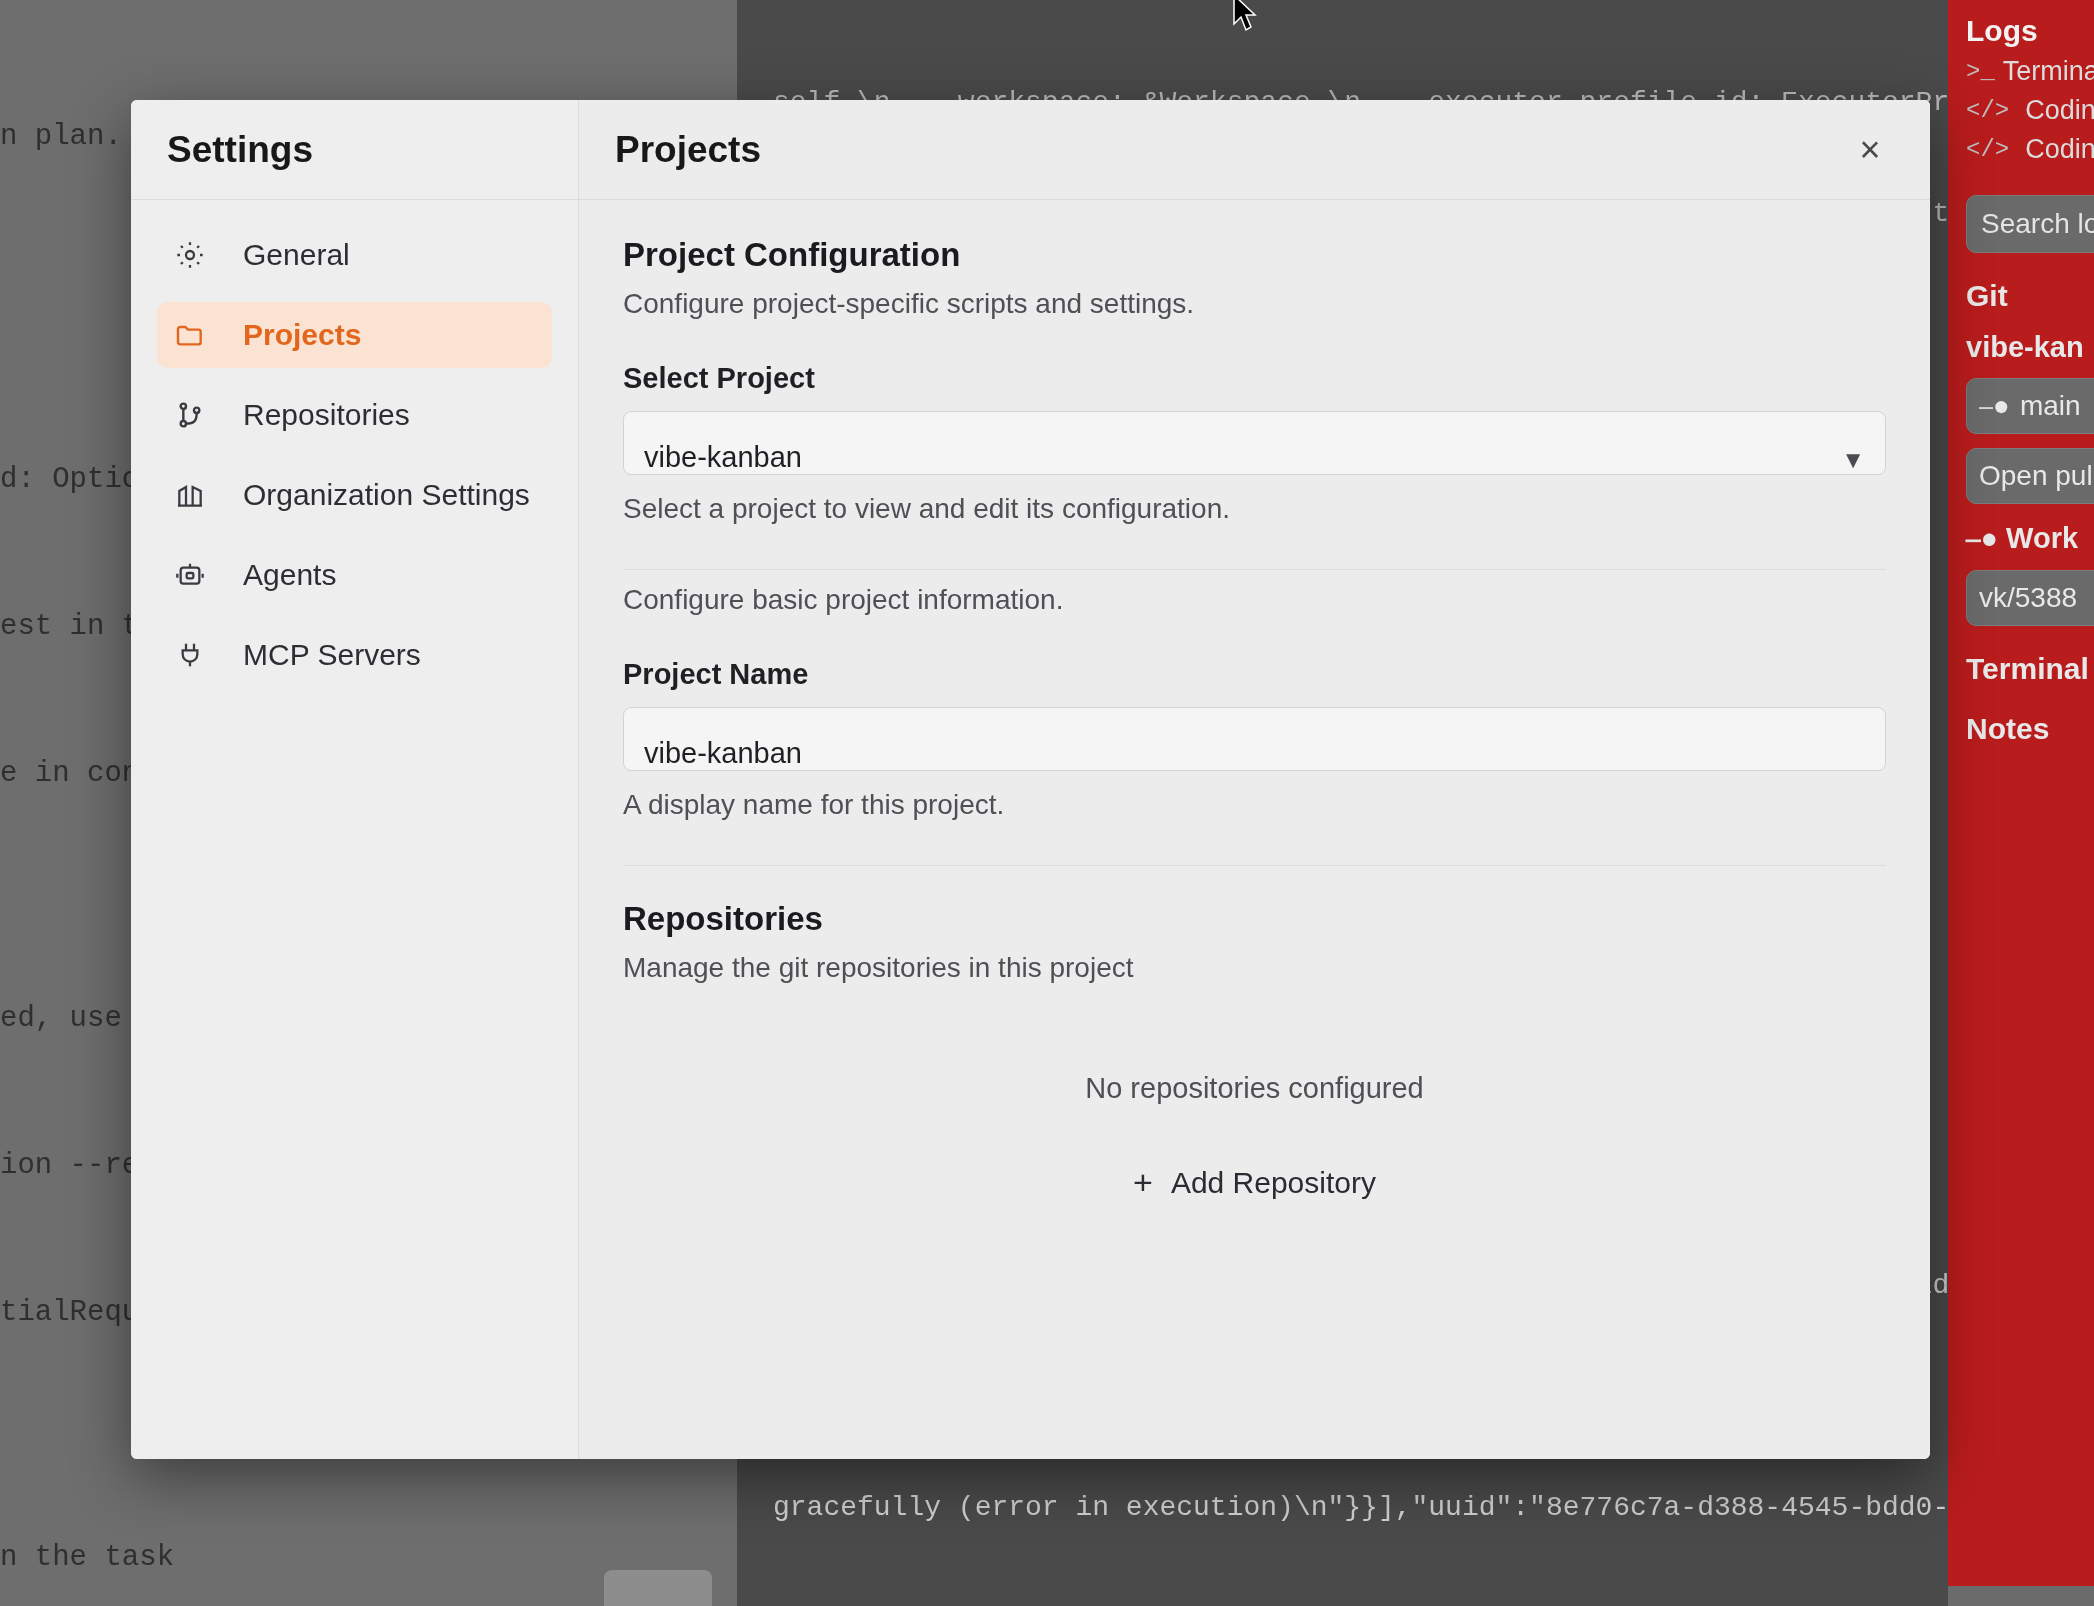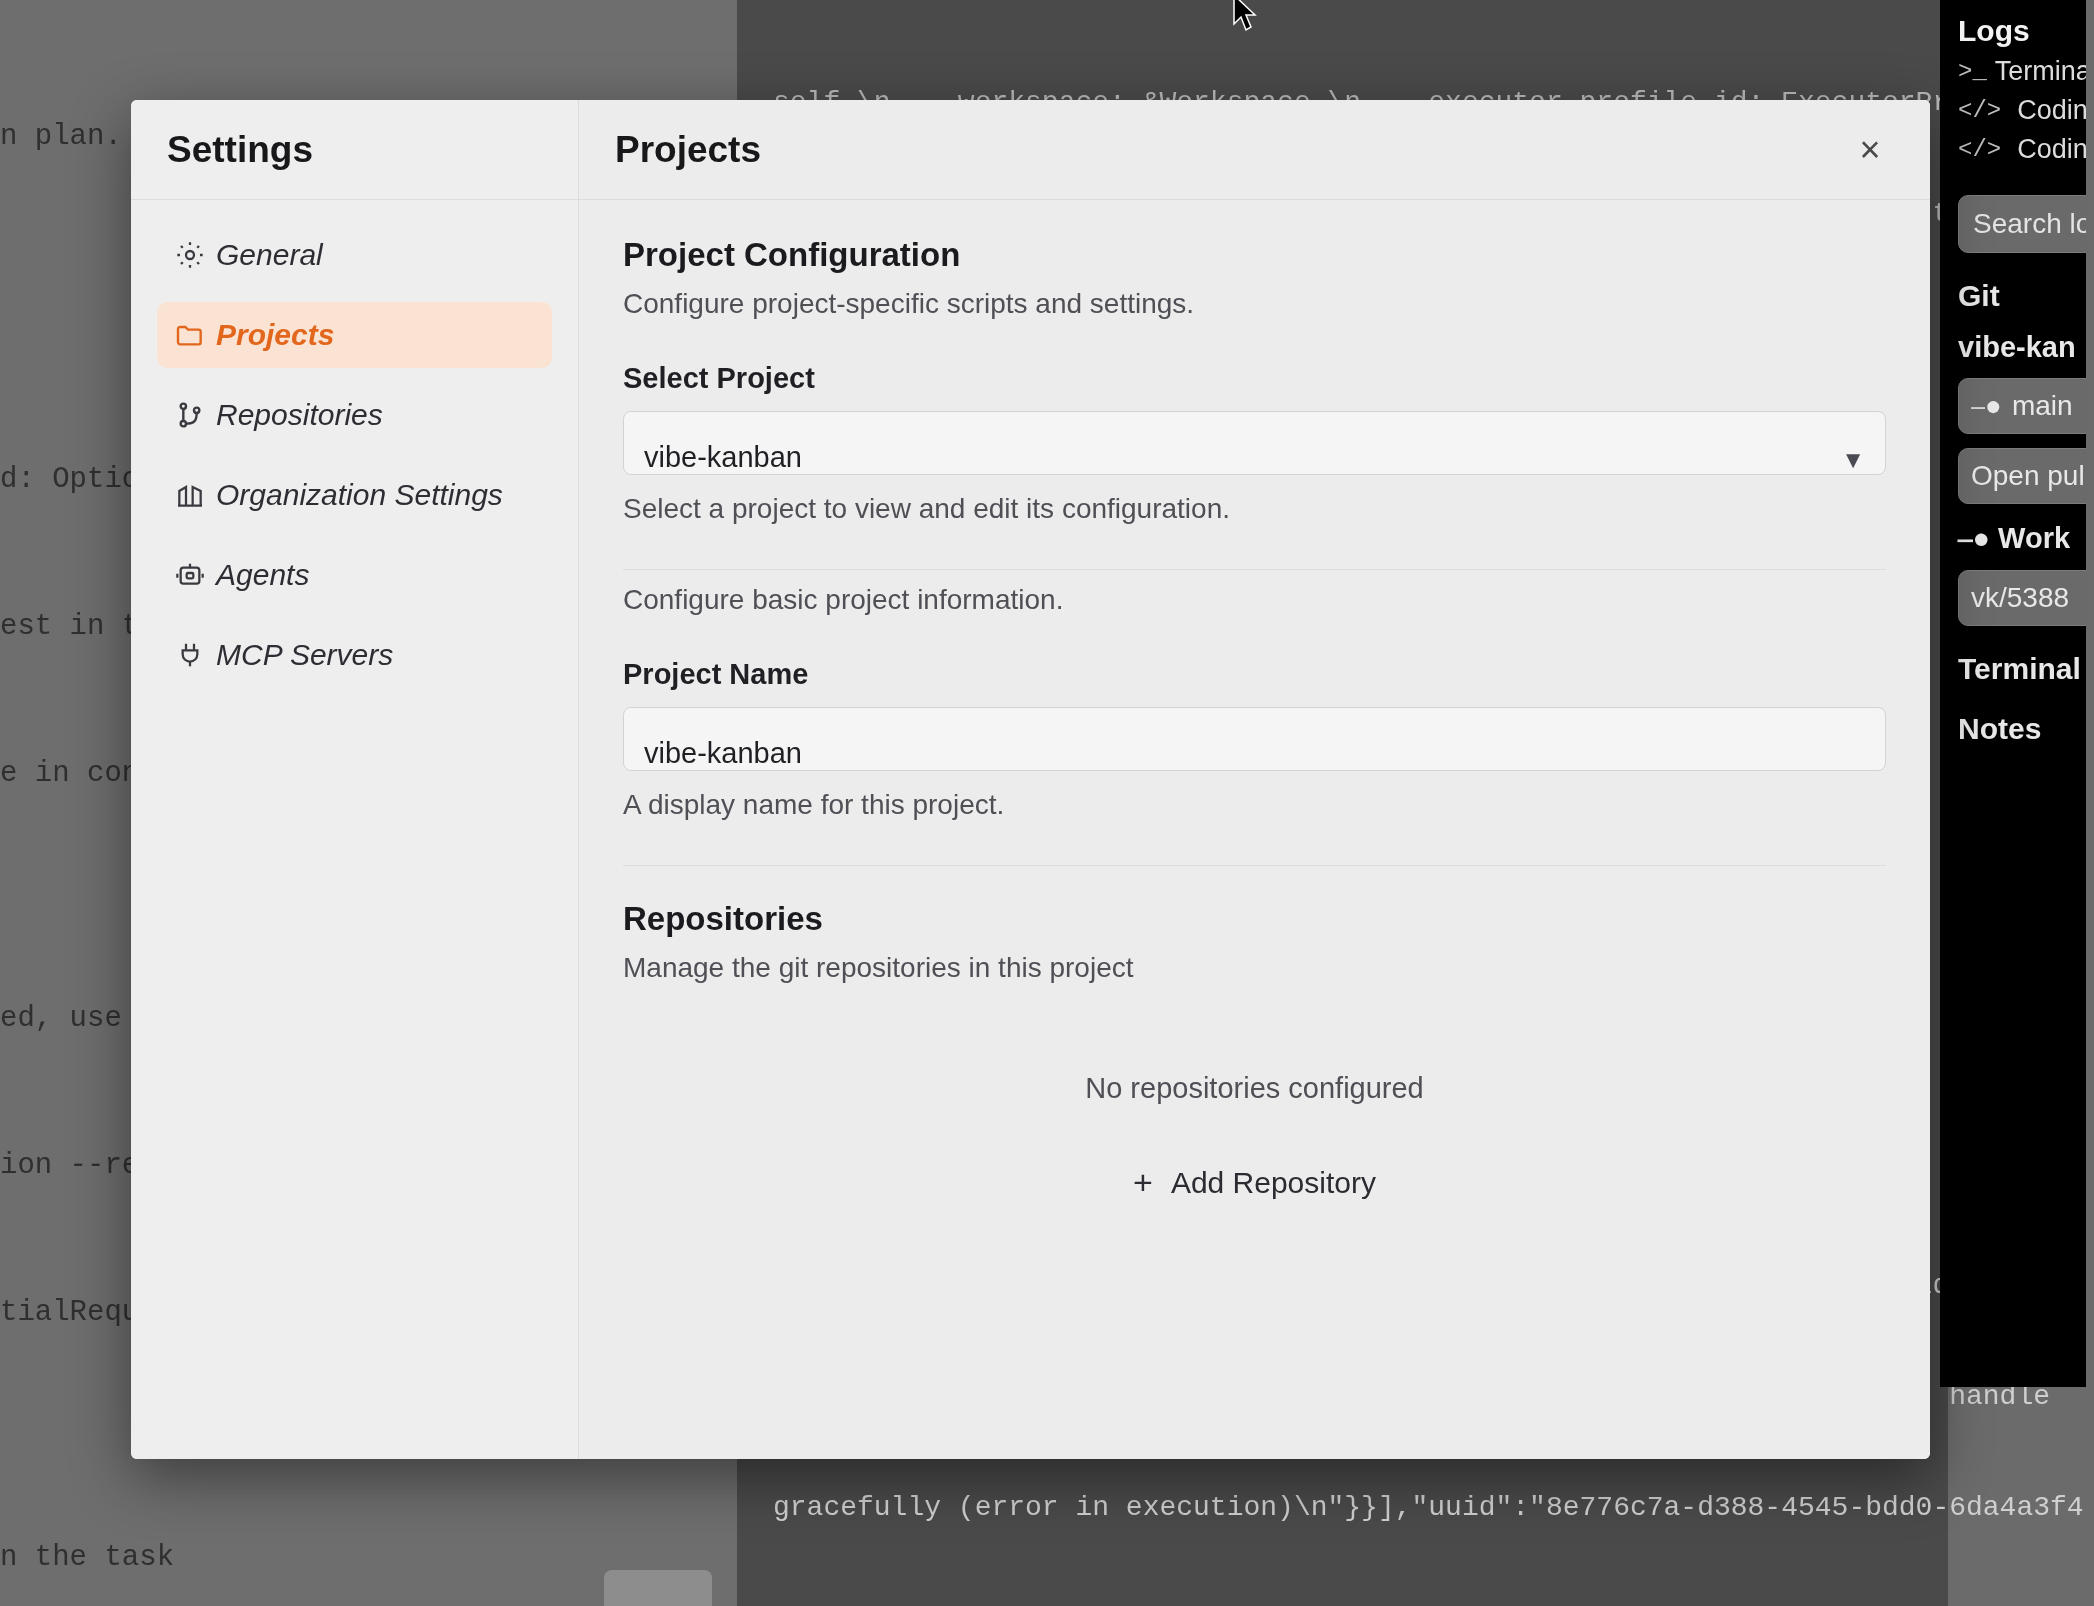--- a/index.html
+++ b/index.html
@@ -61,23 +61,23 @@
   .bg-btn {
     position: absolute;
     left: 604px; bottom: 0px;
     width: 108px; height: 36px;
     background: #8d8d8d;
     border-radius: 8px 8px 0 0;
   }
 
   
   .rail {
-    position: absolute; right: 8px; top: 0;
-    width: 146px; height: 1387px;
-    background: #000000;
+    position: absolute; right: 0; top: 0;
+    width: 146px; height: 1586px;
+    background: #b91c1c;
     color: #e8e8e8;
     overflow: hidden;
   }
   .rail-title {
     font-size: 30px; font-weight: bold;
     padding: 14px 0 0 18px;
     color: #f2f2f2;
   }
   .rail-row {
     display: flex; align-items: center;
@@ -156,29 +156,28 @@
     display: flex; align-items: center;
     padding-left: 36px;
     border-bottom: 1px solid #dcdcdc;
   }
   .sidebar-head-title {
     font-size: 37px; font-weight: bold; color: #18181b;
   }
   .sidebar-nav { padding: 22px 26px 0 26px; }
   .nav-item {
     display: flex; align-items: center;
-    gap: 9px;
+    gap: 36px;
     height: 66px;
     padding-left: 16px;
     border-radius: 10px;
     font-size: 30px;
     color: #2d2d33;
     margin-bottom: 14px;
     cursor: pointer;
-    font-style: italic;
   }
   .nav-item.active {
     background: #fbe3d4;
     color: #e2671d;
     font-weight: bold;
   }
   .nav-icon {
     width: 34px; height: 34px;
     display: flex; align-items: center; justify-content: center;
     color: #3a3a40;

